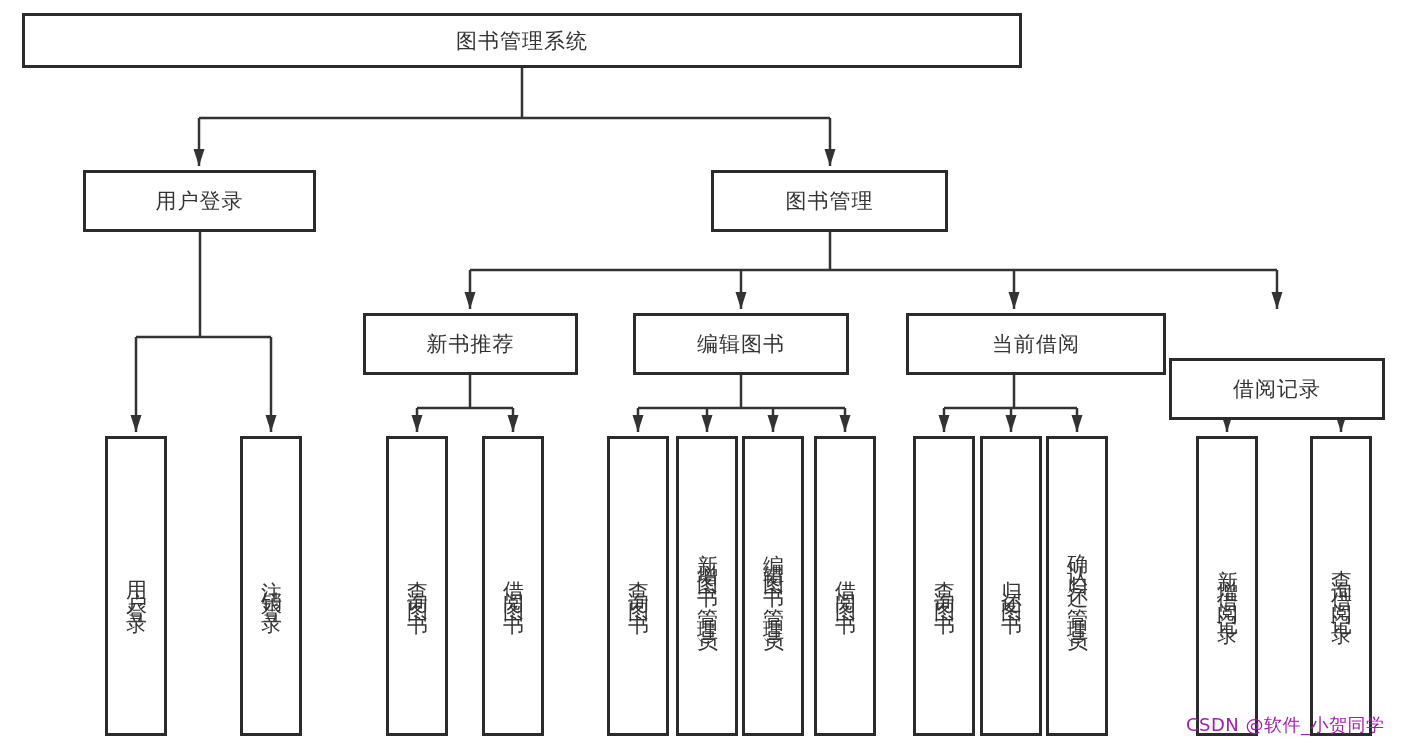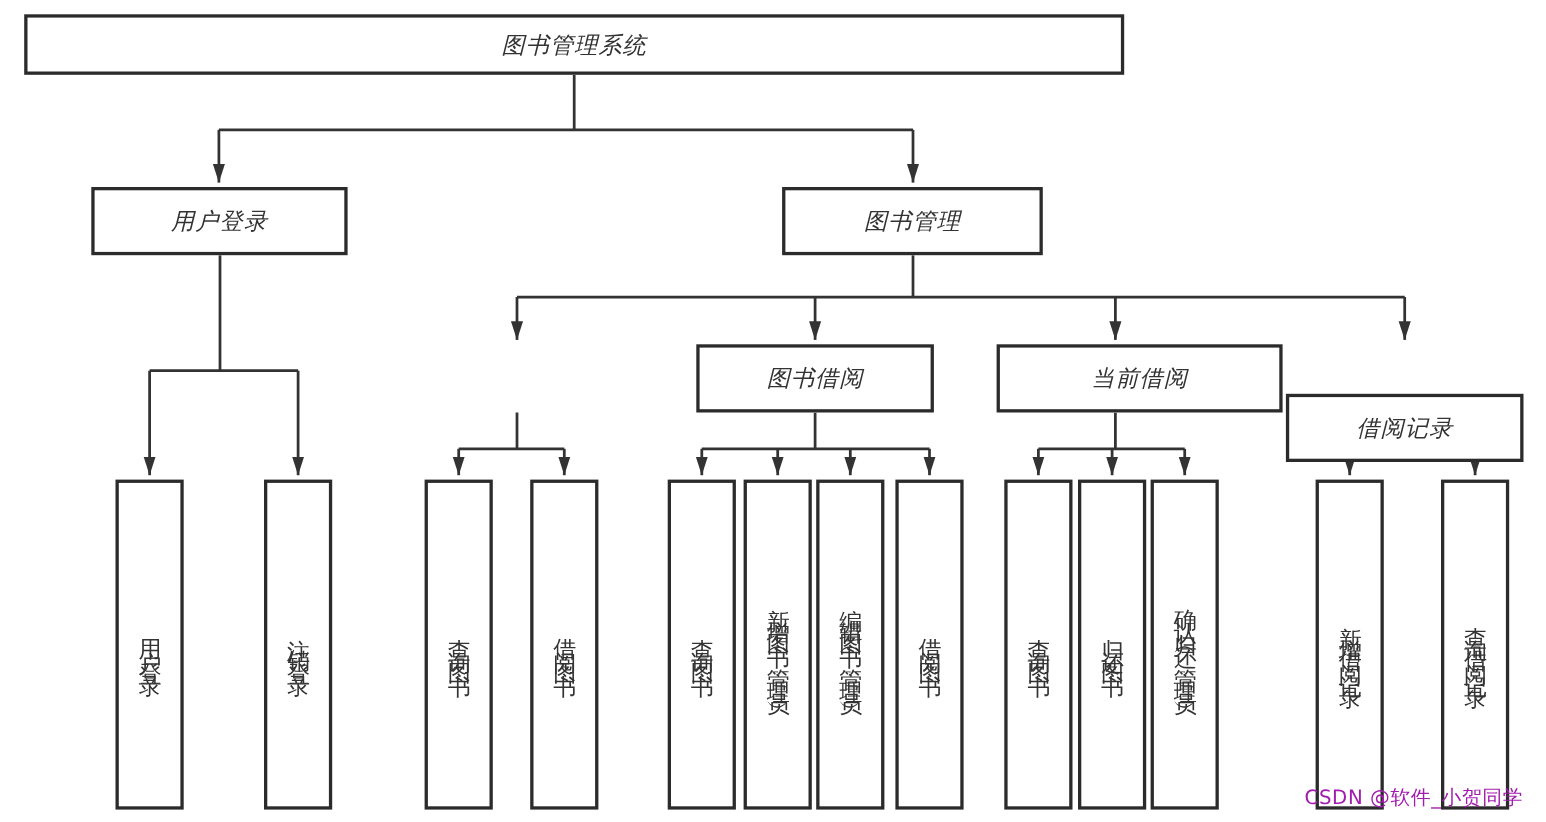--- a/index.html
+++ b/index.html
@@ -28,21 +28,20 @@
     border: 3px solid #2b2b2b;
     color: #333333;
     display: flex;
     align-items: center;
     justify-content: center;
     z-index: 2;
   }
   .hbox {
     font-size: 21px;
     letter-spacing: 1px;
-    font-style: italic;
   }
   .vbox {
     writing-mode: vertical-rl;
     text-orientation: mixed;
     font-size: 21px;
     letter-spacing: 11px;
     line-height: 1;
     top: 436px;
     width: 62px;
     height: 300px;
@@ -134,21 +133,22 @@
     <path class="cline" d="M1227,408 H1341"></path>
     <path class="cline" d="M1227,408 V432" marker-end="url(#arw)"></path>
     <path class="cline" d="M1341,408 V432" marker-end="url(#arw)"></path>
   </svg>
 
   <div class="node hbox root-box">图书管理系统</div>
 
   <div class="node hbox l2-a">用户登录</div>
   <div class="node hbox l2-b">图书管理</div>
 
-  <div class="node hbox l3-b">图书借阅</div>
+  <div class="node hbox l3-a">新书推荐</div>
+  <div class="node hbox l3-b">编辑图书</div>
   <div class="node hbox l3-c">当前借阅</div>
   <div class="node hbox l3-d">借阅记录</div>
 
   <div class="node vbox leaf-1">用户登录</div>
   <div class="node vbox leaf-2">注销登录</div>
   <div class="node vbox leaf-3">查询图书</div>
   <div class="node vbox leaf-4">借阅图书</div>
   <div class="node vbox leaf-5">查询图书</div>
   <div class="node vbox leaf-6">新增图书（管理员）</div>
   <div class="node vbox leaf-7">编辑图书（管理员）</div>

